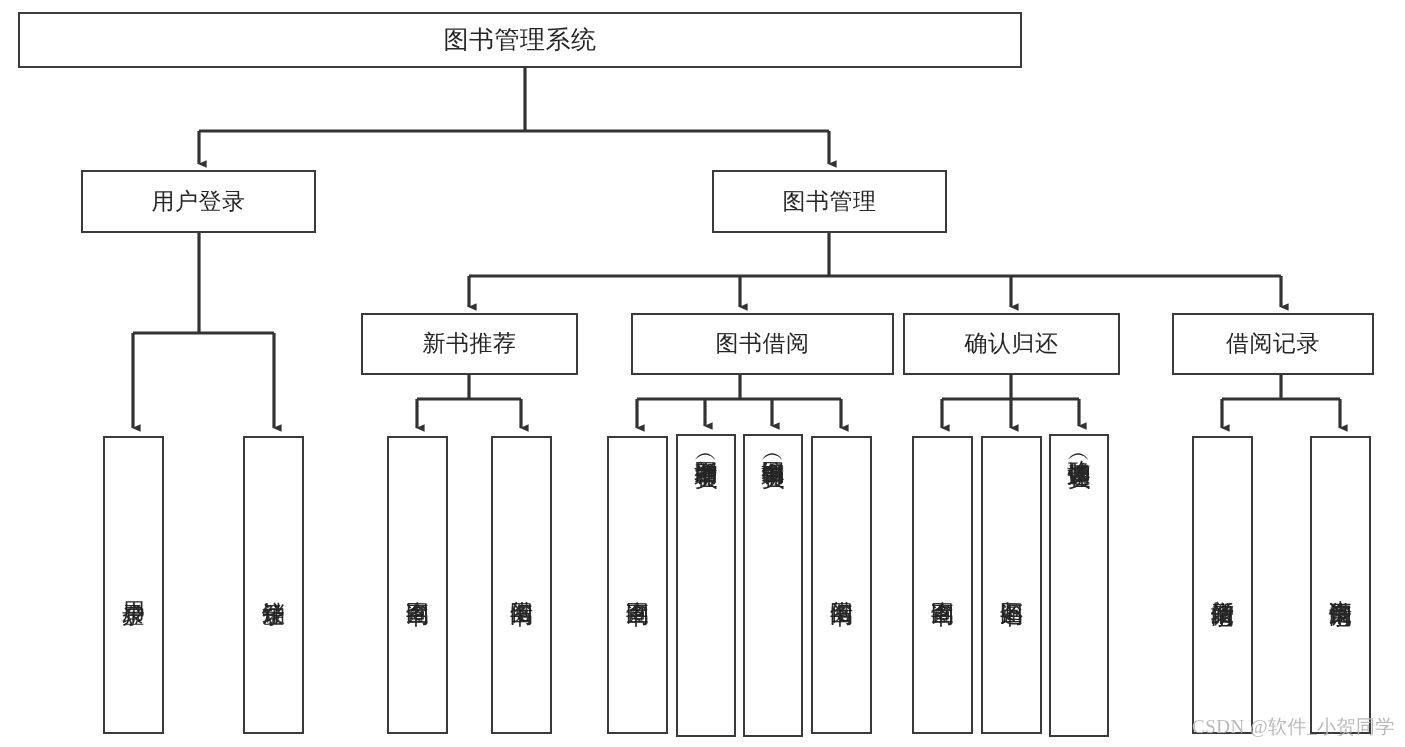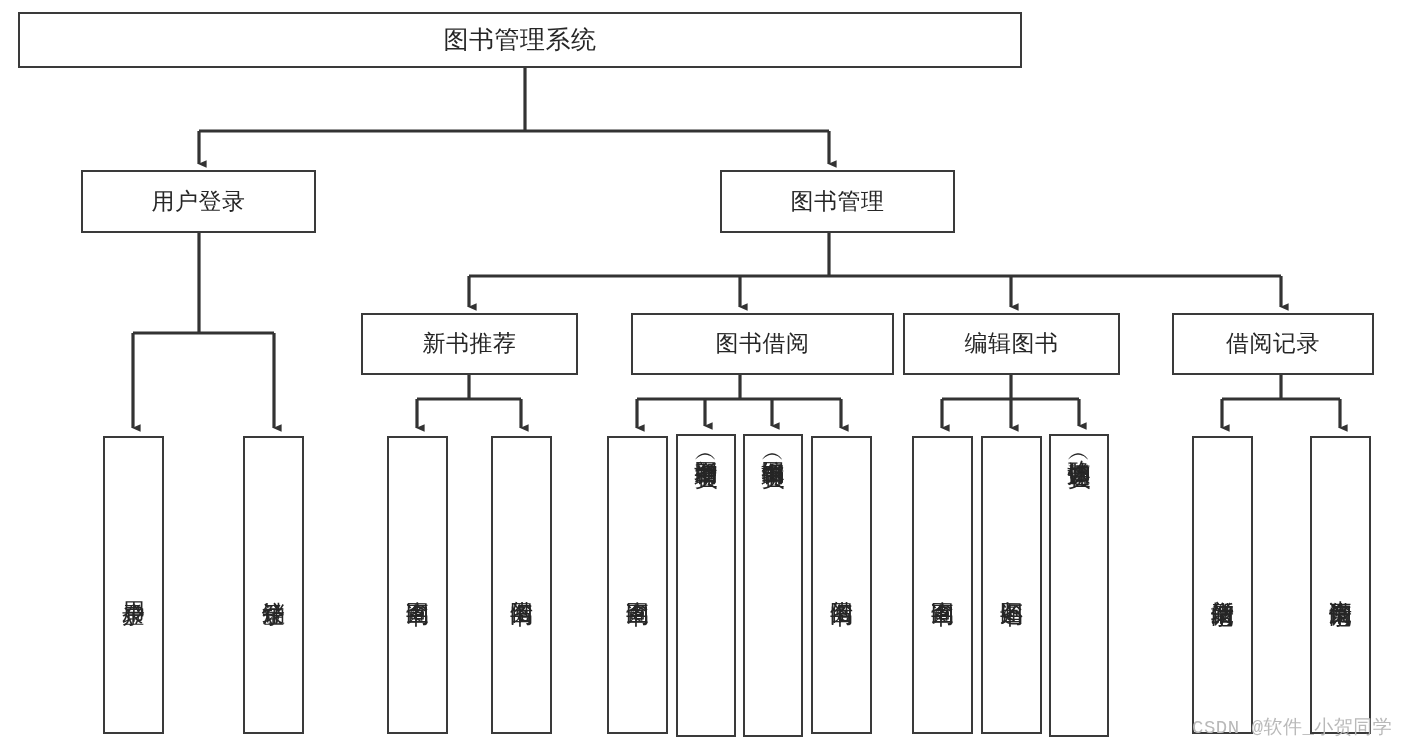--- a/index.html
+++ b/index.html
@@ -69,21 +69,21 @@
   }
   #watermark {
     position: absolute;
     left: 1192px;
     top: 714px;
     font-size: 19px;
     color: #b9b9b9;
     letter-spacing: 0.5px;
     white-space: nowrap;
     z-index: 3;
-    font-family: Liberation Mono, monospace;
+    font-family: Liberation Serif, serif;
   }
 </style>
 </head>
 <body>
 
 <div id="canvas">
 
   <svg id="connectors" viewBox="0 0 1405 747" xmlns="http://www.w3.org/2000/svg">
     <defs>
       <marker id="arrow" markerWidth="9" markerHeight="9" refX="4.2" refY="7.6" orient="auto" markerUnits="userSpaceOnUse">
@@ -137,32 +137,32 @@
     </g>
   </svg>
 
   <div class="node horiz root" style="left:18px; top:12px; width:1004px; height:56px;">
     <span class="label">图书管理系统</span>
   </div>
 
   <div class="node horiz" style="left:81px; top:170px; width:235px; height:63px;">
     <span class="label">用户登录</span>
   </div>
-  <div class="node horiz" style="left:712px; top:170px; width:235px; height:63px;margin-left:8px;">
+  <div class="node horiz" style="left:712px; top:170px; width:235px; height:63px;">
     <span class="label">图书管理</span>
   </div>
 
   <div class="node horiz" style="left:361px; top:313px; width:217px; height:62px;">
     <span class="label">新书推荐</span>
   </div>
   <div class="node horiz" style="left:631px; top:313px; width:263px; height:62px;">
     <span class="label">图书借阅</span>
   </div>
   <div class="node horiz" style="left:903px; top:313px; width:217px; height:62px;">
-    <span class="label">编辑图书</span>
+    <span class="label">确认归还</span>
   </div>
   <div class="node horiz" style="left:1172px; top:313px; width:202px; height:62px;">
     <span class="label">借阅记录</span>
   </div>
 
   <div class="node vert mid" style="left:103px; top:436px; width:61px; height:298px;">
     <span class="label">用户登录</span>
   </div>
   <div class="node vert mid" style="left:243px; top:436px; width:61px; height:298px;">
     <span class="label">注销登录</span>

